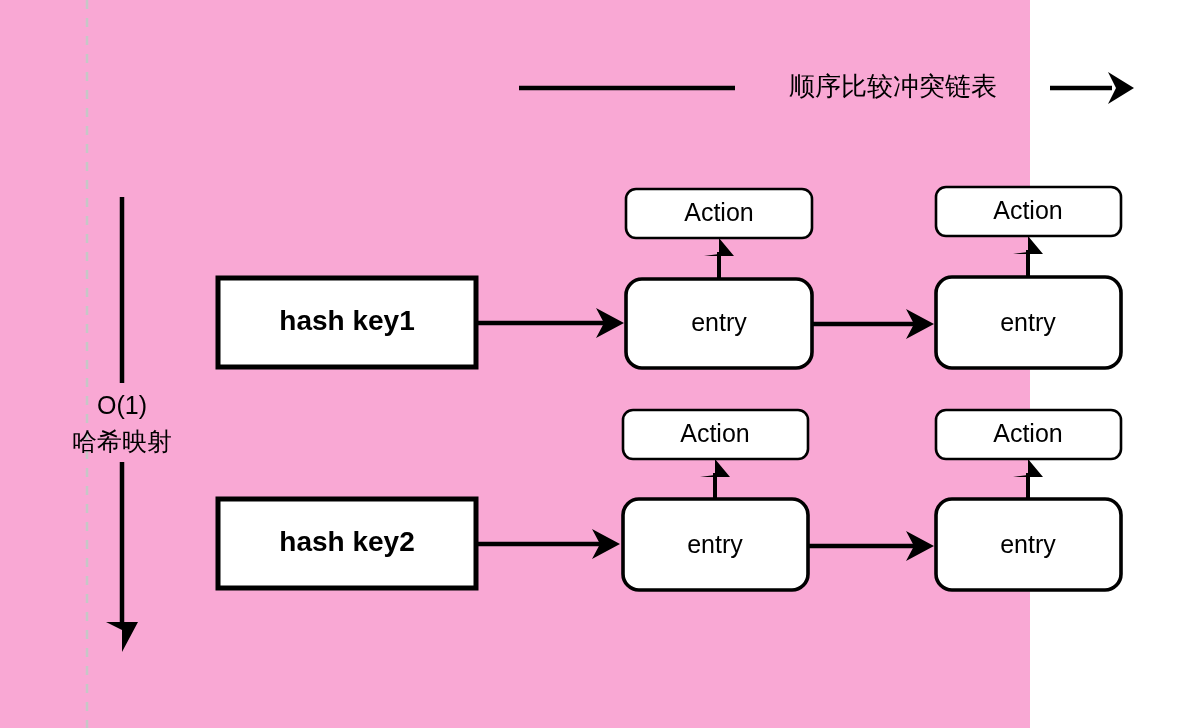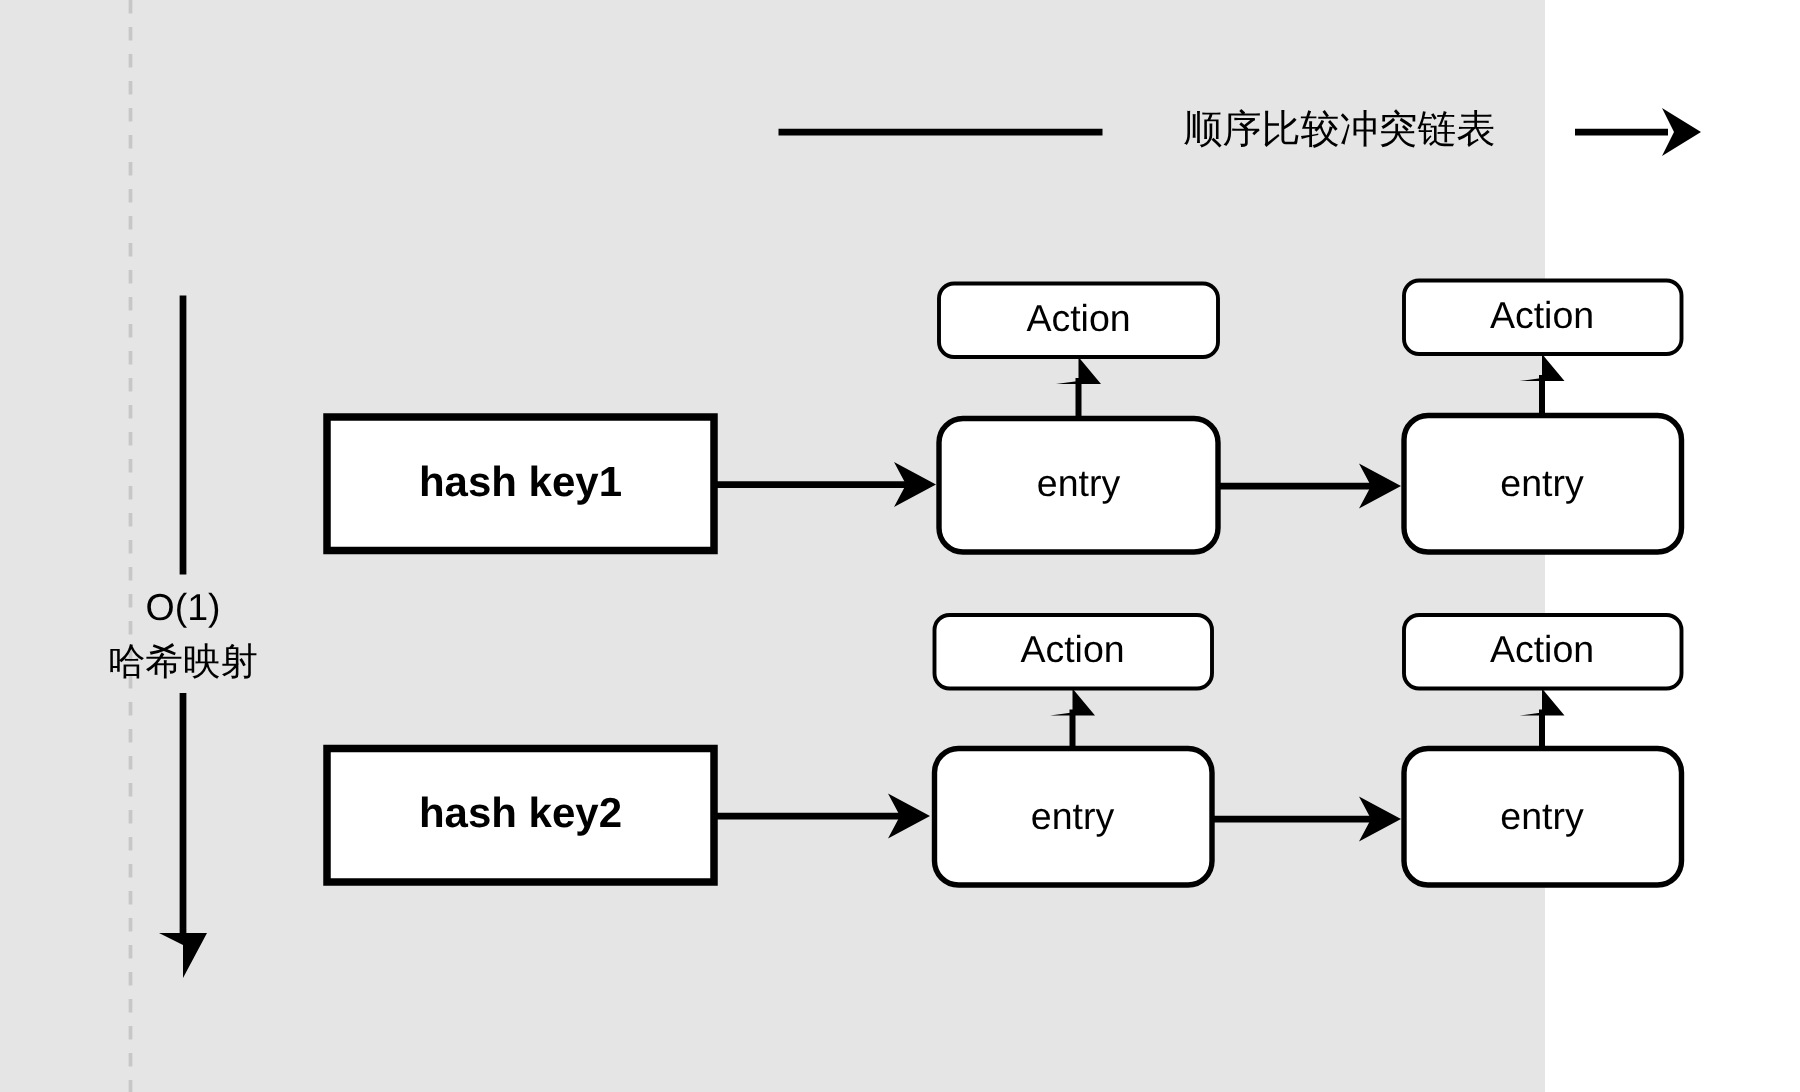--- a/index.html
+++ b/index.html
@@ -10,21 +10,21 @@
   body {
     width: 1200px;
     height: 728px;
     overflow: hidden;
     font-family: "Liberation Sans", "DejaVu Sans", sans-serif;
   }
   #diagram-root {
     position: relative;
     width: 1030px;
     height: 728px;
-    background: #e5e5e5;
+    background: #f9a8d4;
   }
   svg.canvas {
     position: absolute;
     top: 0;
     left: 0;
     width: 1200px;
     height: 728px;
     display: block;
   }
   text {

